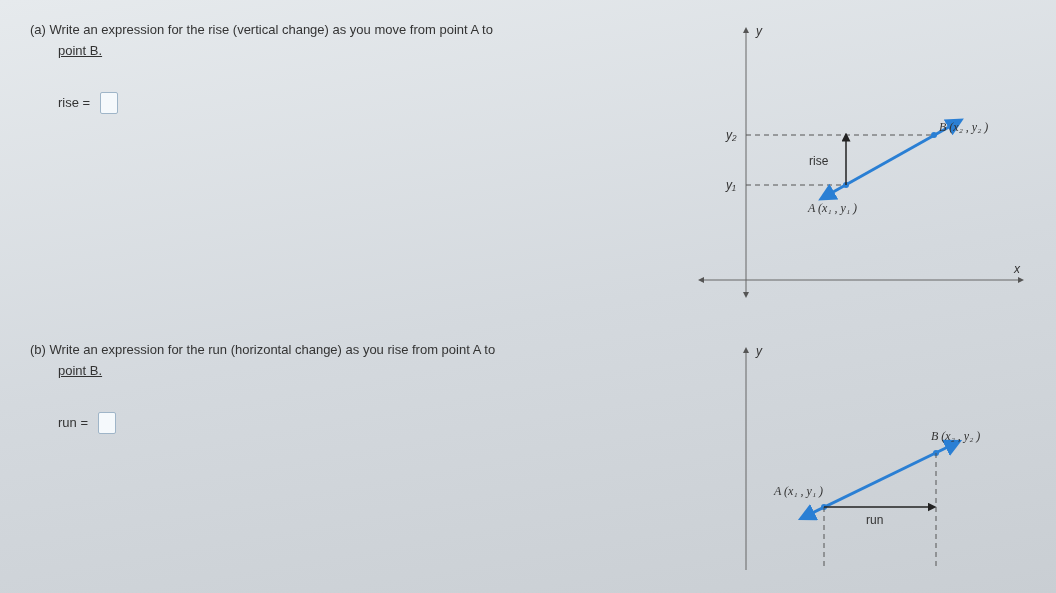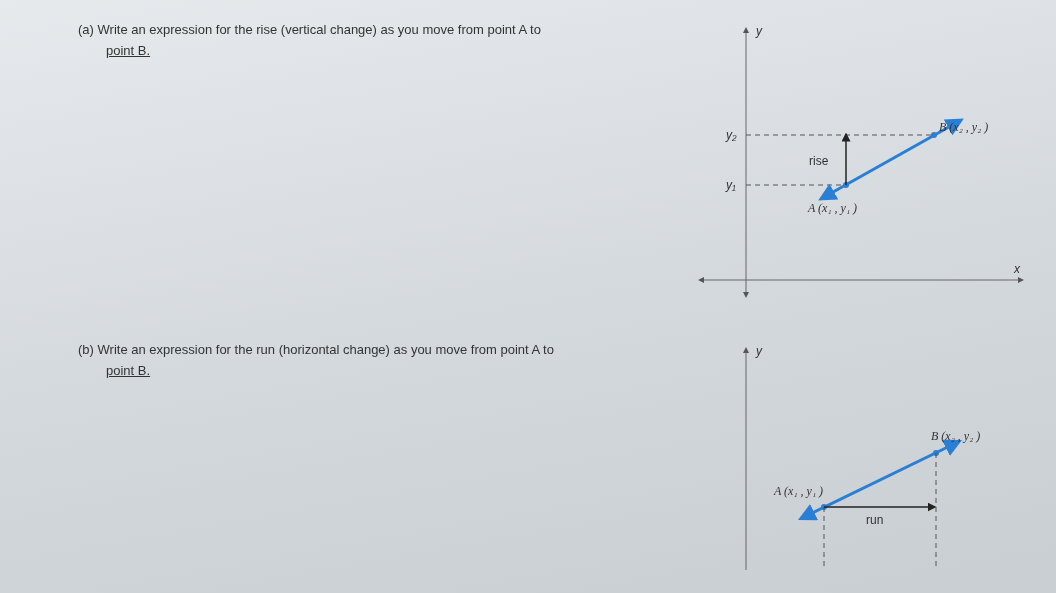--- a/index.html
+++ b/index.html
@@ -15,21 +15,20 @@
     }
     .content {
       padding: 20px 30px;
       background: linear-gradient(170deg, #e6eaed 0%, #d4d9de 50%, #c8cdd2 100%);
       min-height: 100%;
     }
     .problem {
       display: flex;
       align-items: flex-start;
       margin-bottom: 40px;
-      margin-left: 48px;
     }
     .problem-text {
       flex: 1;
       padding-right: 20px;
     }
     .part-label {
       font-weight: 500;
       display: inline;
     }
     .prompt {
@@ -74,20 +73,24 @@
 <div class="content">
 
   <div class="problem">
     <div class="problem-text">
       <div class="prompt">
         <span class="prompt-line">
           <span class="part-label">(a)</span>&nbsp;<span>Write an expression for the rise (vertical change) as you move from point A to</span>
         </span>
         <span class="prompt-line indent">point B.</span>
       </div>
+      <div class="answer-line">
+        <span>rise =</span>
+        <span class="answer-input"></span>
+      </div>
     </div>
     <svg class="graph" viewBox="0 0 330 280">
       <defs>
         <marker id="arrA" viewBox="0 0 10 10" refX="5" refY="5" markerWidth="6" markerHeight="6" orient="auto-start-reverse">
           <path d="M 0 0 L 10 5 L 0 10 z" fill="#555"></path>
         </marker>
         <marker id="arrBlueA" viewBox="0 0 10 10" refX="5" refY="5" markerWidth="6" markerHeight="6" orient="auto-start-reverse">
           <path d="M 0 0 L 10 5 L 0 10 z" fill="#2a7fd4"></path>
         </marker>
         <marker id="arrBlackA" viewBox="0 0 10 10" refX="5" refY="5" markerWidth="6" markerHeight="6" orient="auto-start-reverse">
@@ -114,23 +117,27 @@
 
       <text x="112" y="192" font-size="12" font-style="italic" font-family="serif" fill="#333">A (x₁ , y₁ )</text>
       <text x="243" y="111" font-size="12" font-style="italic" font-family="serif" fill="#333">B (x₂ , y₂ )</text>
     </svg>
   </div>
 
   <div class="problem">
     <div class="problem-text">
       <div class="prompt">
         <span class="prompt-line">
-          <span class="part-label">(b)</span>&nbsp;<span>Write an expression for the run (horizontal change) as you move from point A to</span>
+          <span class="part-label">(b)</span>&nbsp;<span>Write an expression for the run (horizontal change) as you rise from point A to</span>
         </span>
         <span class="prompt-line indent">point B.</span>
+      </div>
+      <div class="answer-line">
+        <span>run =</span>
+        <span class="answer-input"></span>
       </div>
     </div>
     <svg class="graph" viewBox="0 0 330 230">
       <defs>
         <marker id="arrB" viewBox="0 0 10 10" refX="5" refY="5" markerWidth="6" markerHeight="6" orient="auto-start-reverse">
           <path d="M 0 0 L 10 5 L 0 10 z" fill="#555"></path>
         </marker>
         <marker id="arrBlueB" viewBox="0 0 10 10" refX="5" refY="5" markerWidth="6" markerHeight="6" orient="auto-start-reverse">
           <path d="M 0 0 L 10 5 L 0 10 z" fill="#2a7fd4"></path>
         </marker>

